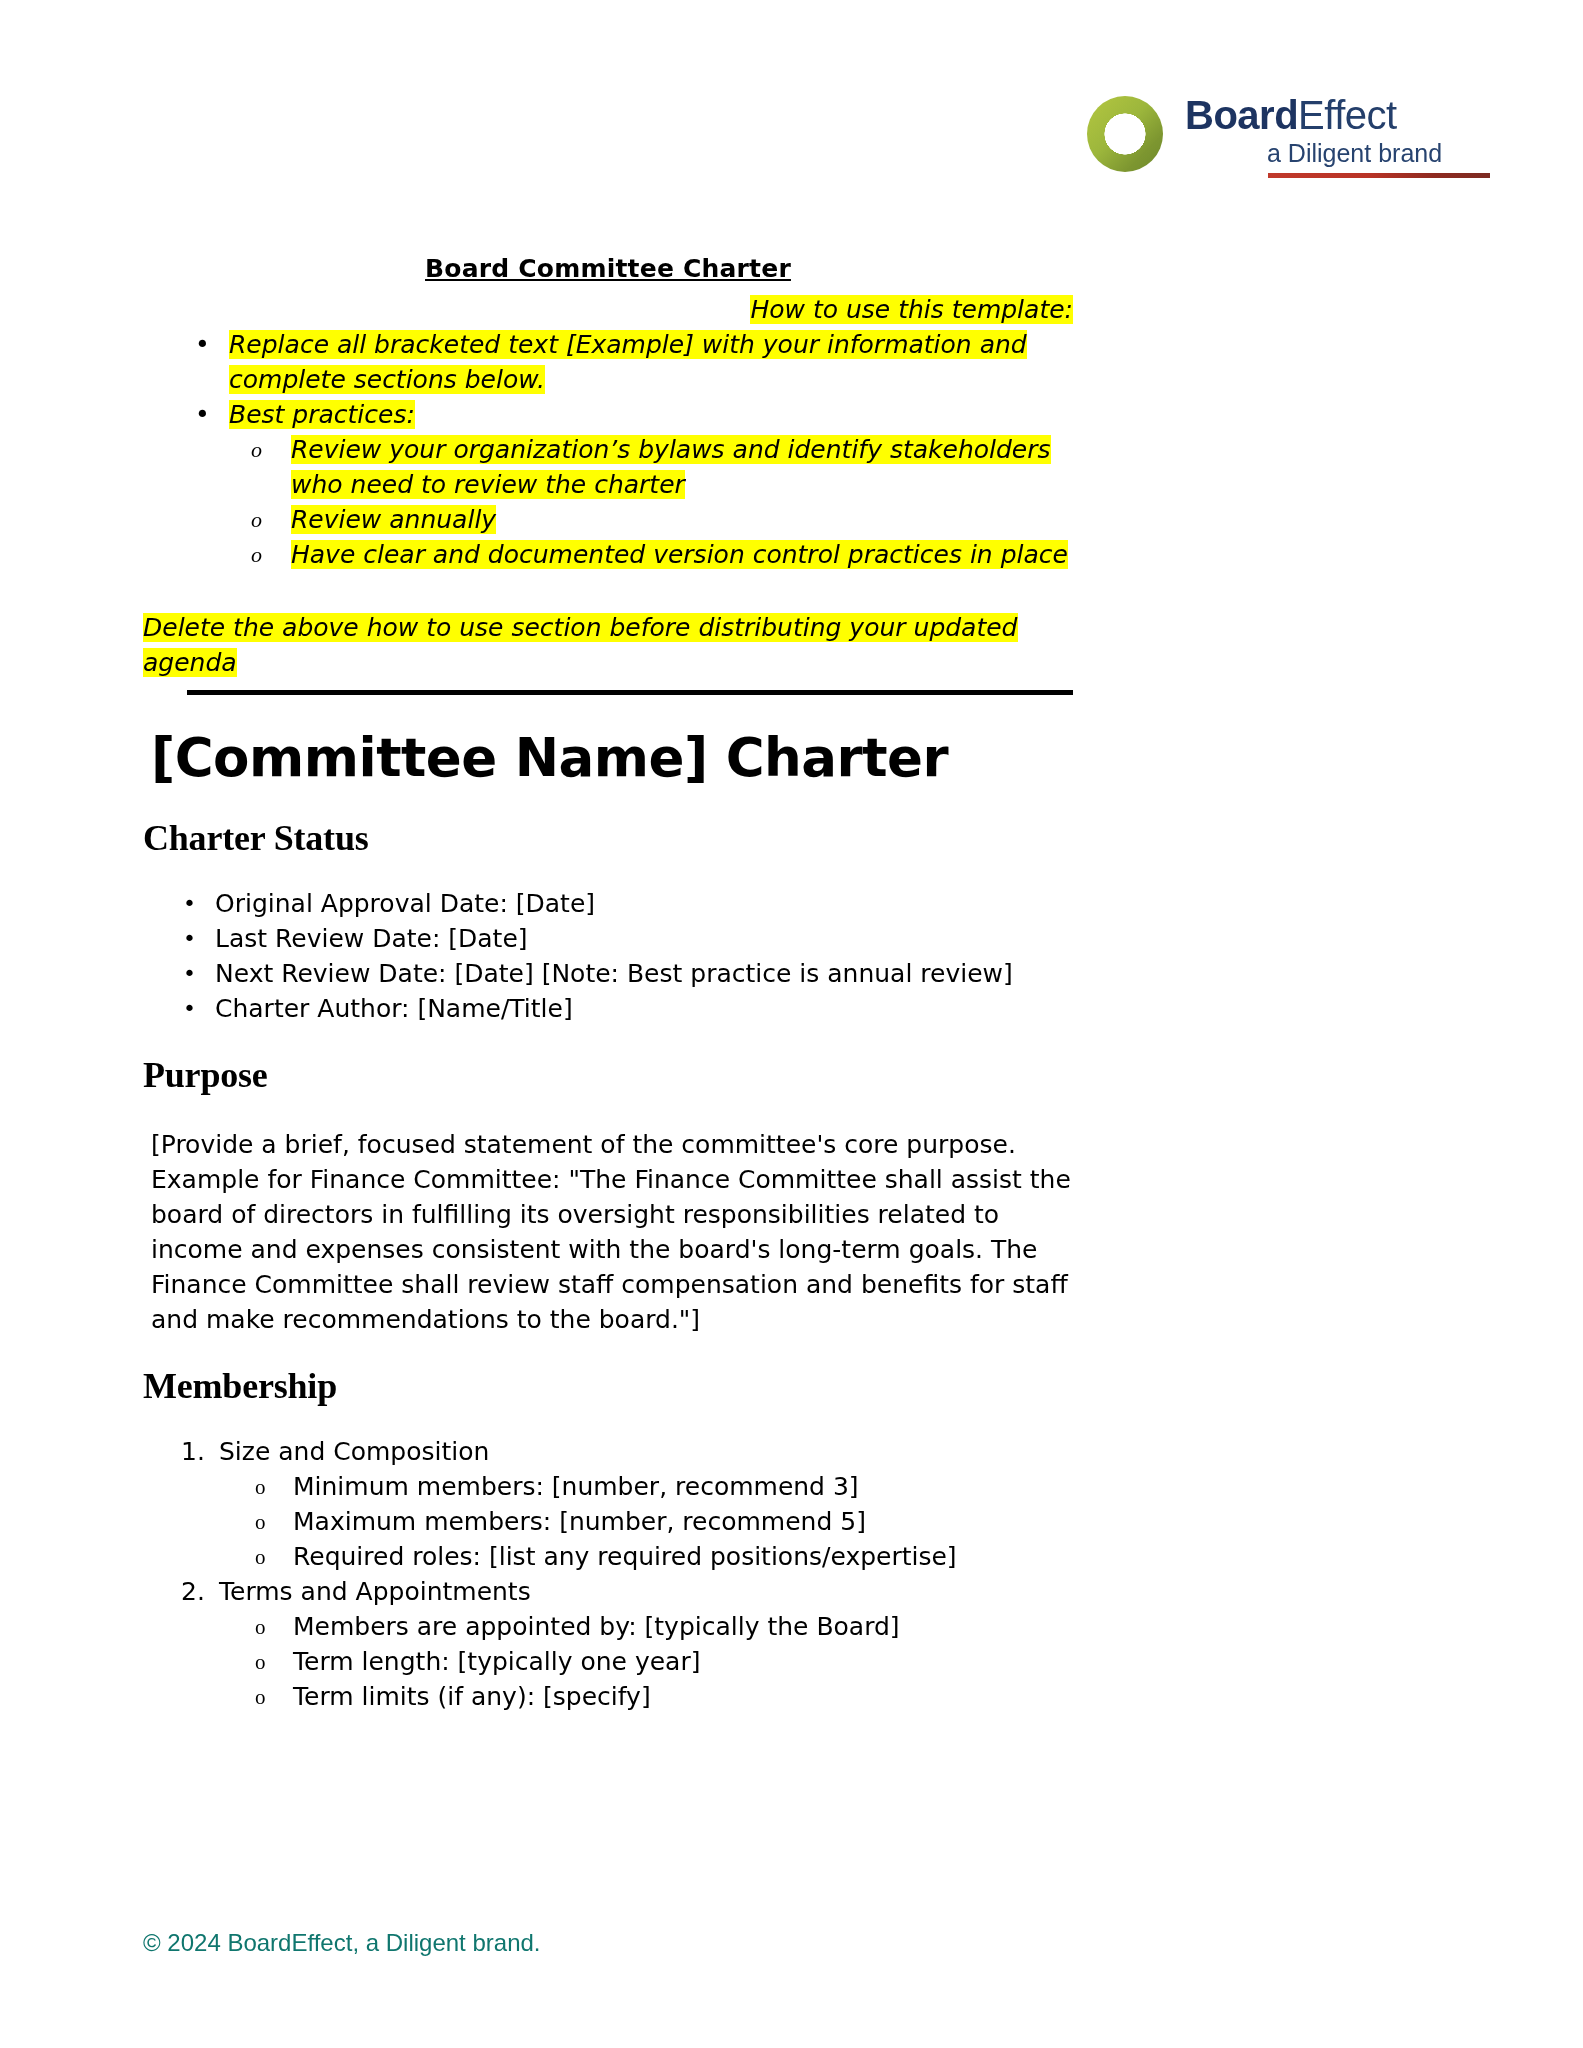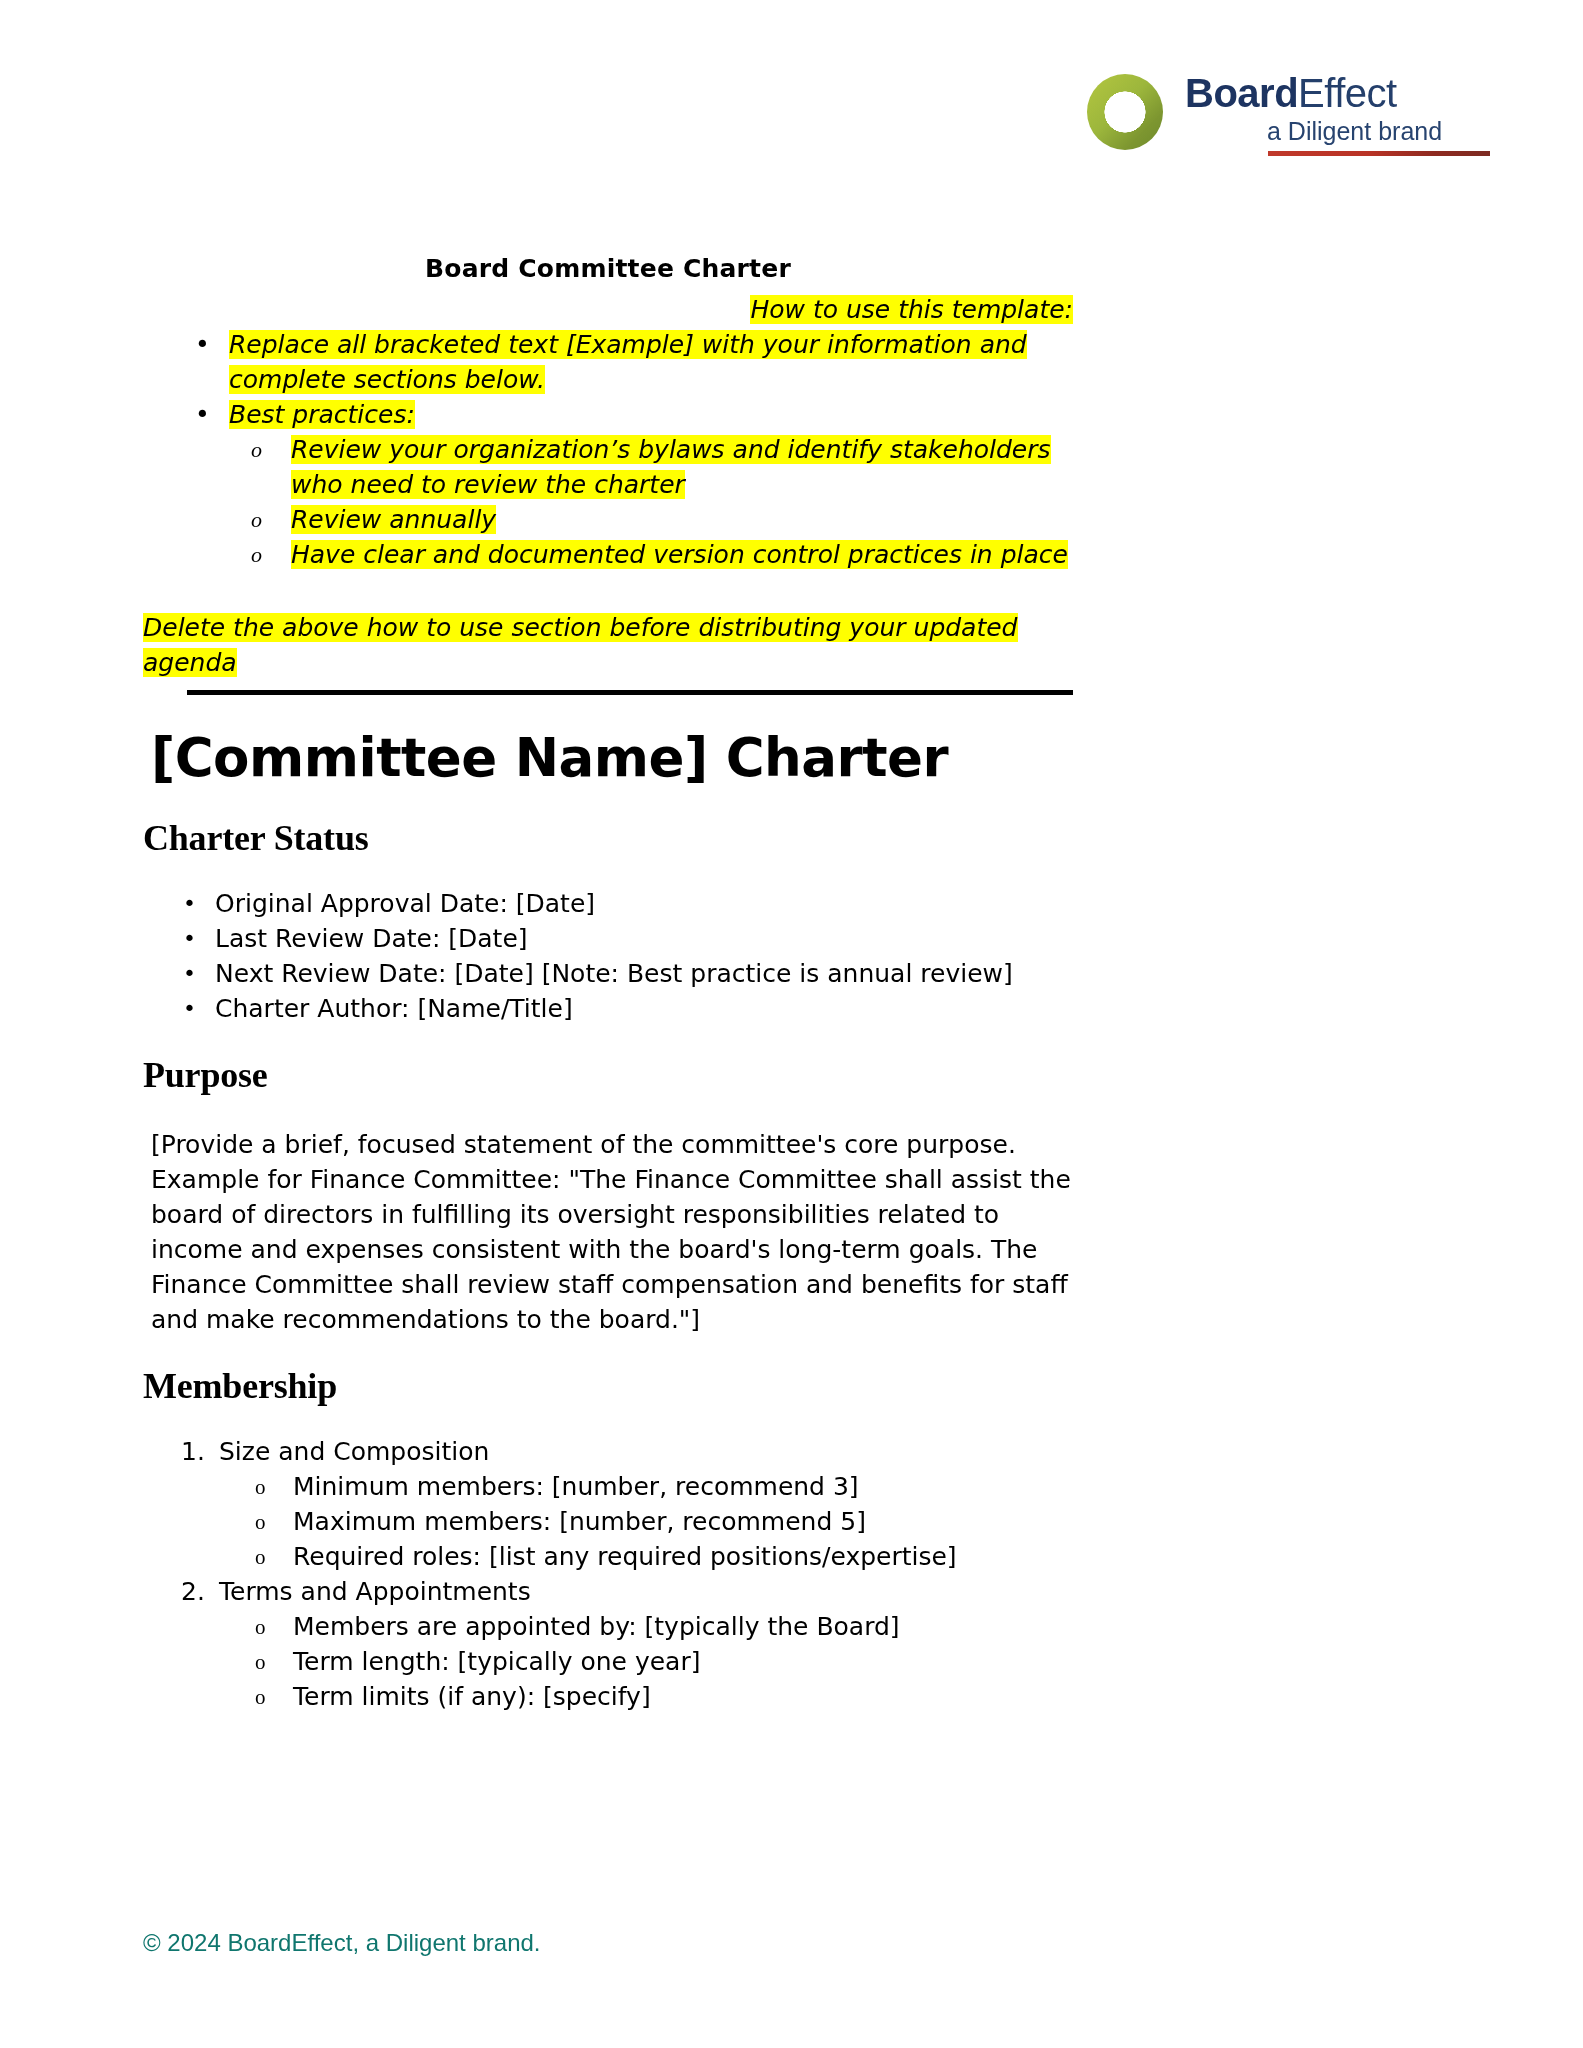--- a/index.html
+++ b/index.html
@@ -18,21 +18,21 @@
 
   .page {
     position: absolute;
     inset: 0;
     background: #ffffff;
   }
 
   
   .logo-block {
     position: absolute;
-    top: 70px;
+    top: 92px;
     left: 1087px;
     width: 400px;
     height: 90px;
   }
   .logo-ring {
     position: absolute;
     left: 0;
     top: 4px;
     width: 76px;
     height: 76px;
@@ -100,20 +100,21 @@
 
   .doc-subtitle {
     text-align: center;
     font-family: "DejaVu Sans", sans-serif;
     font-weight: bold;
     font-size: 25px;
     line-height: 30px;
     margin: 0;
     padding-top: 254px;
     letter-spacing: 0.2px;
+    text-decoration: underline;
   }
 
   
   .howto {
     font-style: italic;
     font-size: 25px;
     line-height: 35px;
   }
   .hl {
     background: #ffff00;

